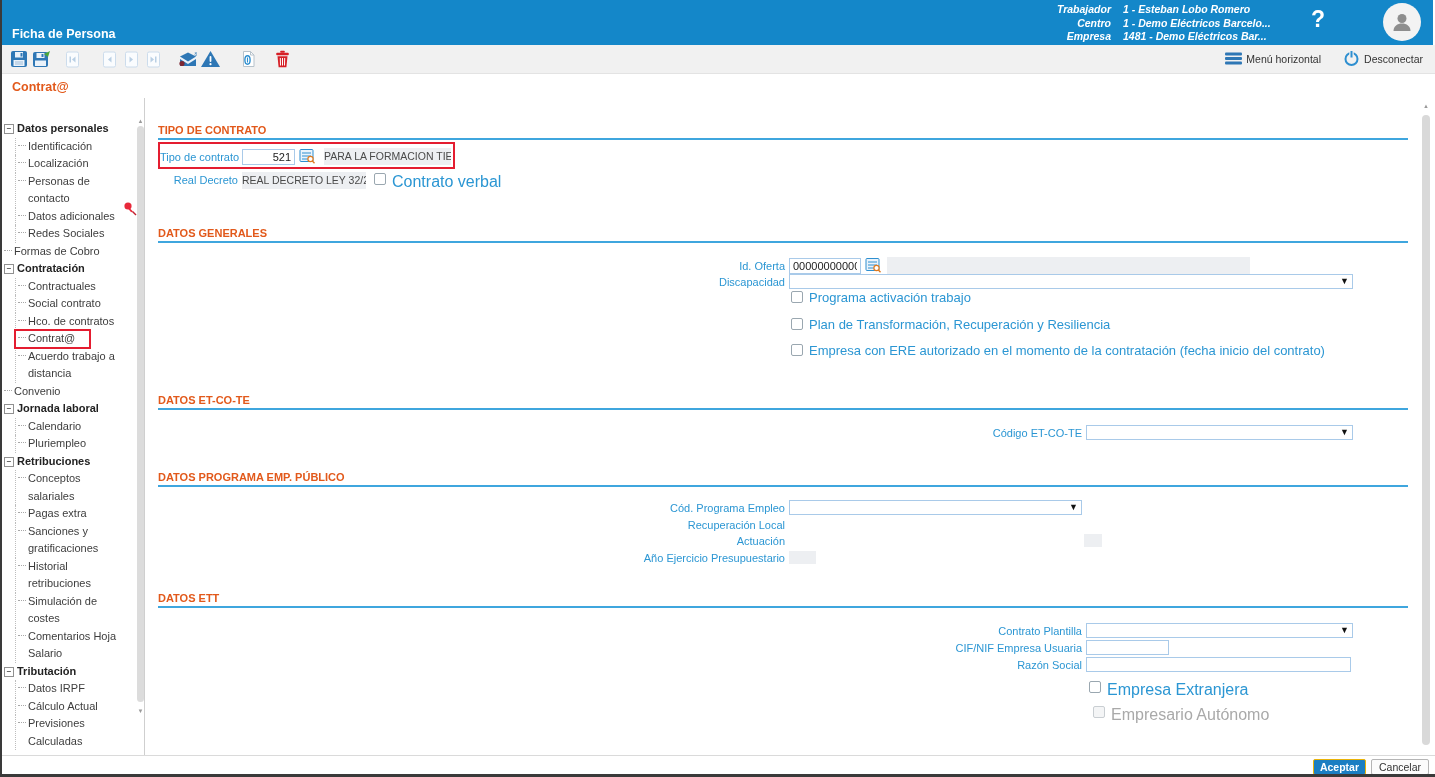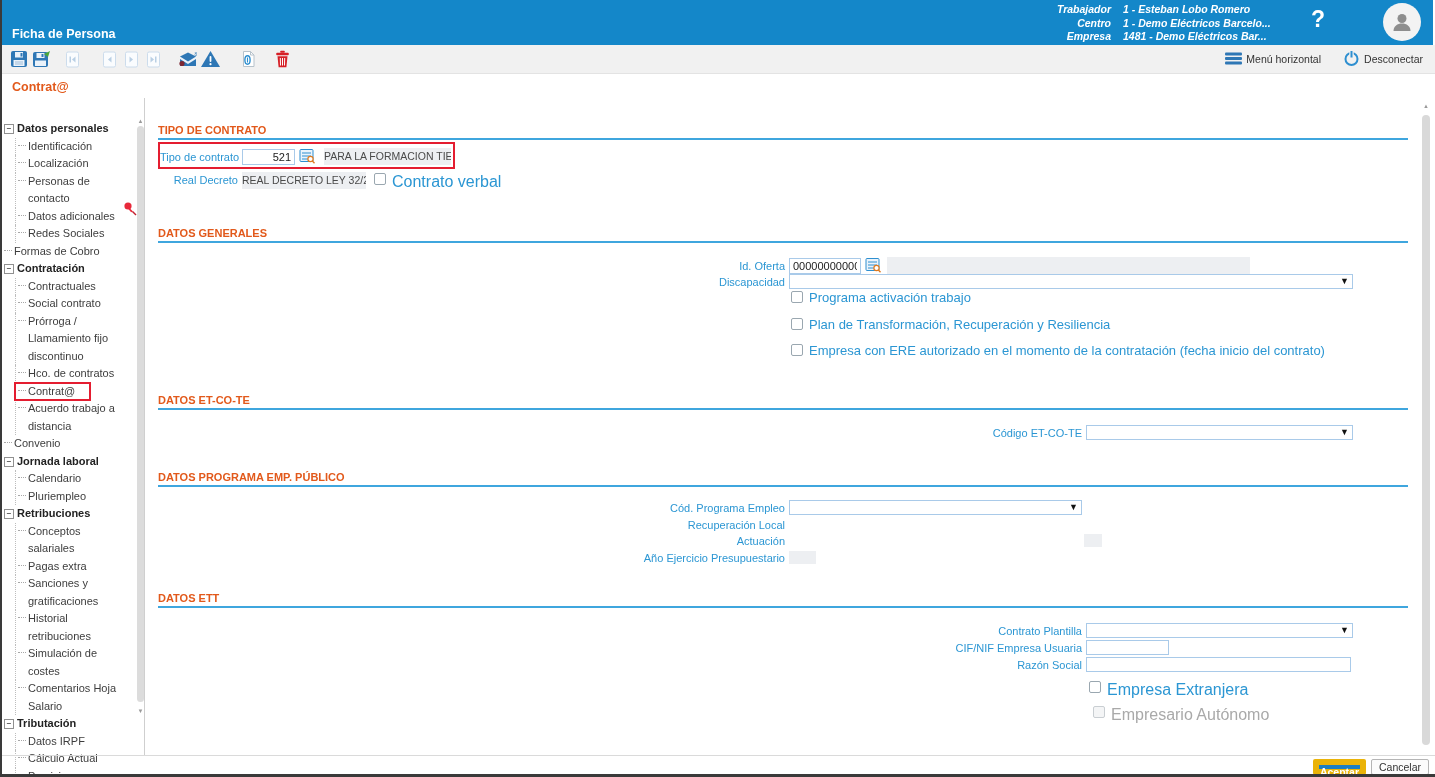--- a/index.html
+++ b/index.html
@@ -71,21 +71,21 @@
   .dg-cbs{position:absolute;left:789px;top:291px;}
   .dg-row{position:relative;height:26.5px;}
   .dg-row .box{position:absolute;left:0;top:0;width:12px;height:12px;border:1px solid #9aa7b0;border-radius:2px;
                background:#fff;box-sizing:border-box;cursor:pointer;}
   .dg-row .txt{position:absolute;left:18px;top:0;color:#2b96d3;font-size:13px;line-height:13px;white-space:nowrap;}
 
   
   .foot-sep{position:absolute;left:0;top:755px;width:1435px;height:1px;background:#dadada;}
   .btn{position:absolute;top:759px;height:16px;font-size:10.5px;line-height:15px;text-align:center;border-radius:2px;
        cursor:pointer;box-sizing:border-box;font-family:"Liberation Sans",sans-serif;}
-  .btn.accept{left:1311px;width:53px;background:#1b7ec2;color:#fff;border:6px solid #eab308;font-weight:bold;}
+  .btn.accept{left:1311px;width:53px;background:#1b7ec2;color:#fff;border:1px solid #eab308;font-weight:bold;}
   .btn.cancel{left:1369px;width:58px;background:#fcfcfc;color:#333;border:1px solid #b5b5b5;}
 </style>
 </head>
 <body>
 
 <div class="page">
 
   <div class="top-header">
     <div class="app-title">Ficha de Persona</div>
     <div class="ctx">
@@ -246,23 +246,20 @@
           <span class="dash"></span><span class="lbl">Formas de Cobro</span>
         </div>
         <div class="tree-item group">
           <span class="expander">−</span><span class="lbl">Contratación</span>
         </div>
         <div class="tree-item child">
           <span class="dash"></span><span class="lbl">Contractuales</span>
         </div>
         <div class="tree-item child">
           <span class="dash"></span><span class="lbl">Social contrato</span>
-        </div>
-        <div class="tree-item child">
-          <span class="dash"></span><span class="lbl">Prórroga / Llamamiento fijo discontinuo</span>
         </div>
         <div class="tree-item child">
           <span class="dash"></span><span class="lbl">Hco. de contratos</span>
         </div>
         <div class="tree-item child selected">
           <span class="dash"></span><span class="lbl">Contrat@</span>
         </div>
         <div class="tree-item child">
           <span class="dash"></span><span class="lbl">Acuerdo trabajo a distancia</span>
         </div>

